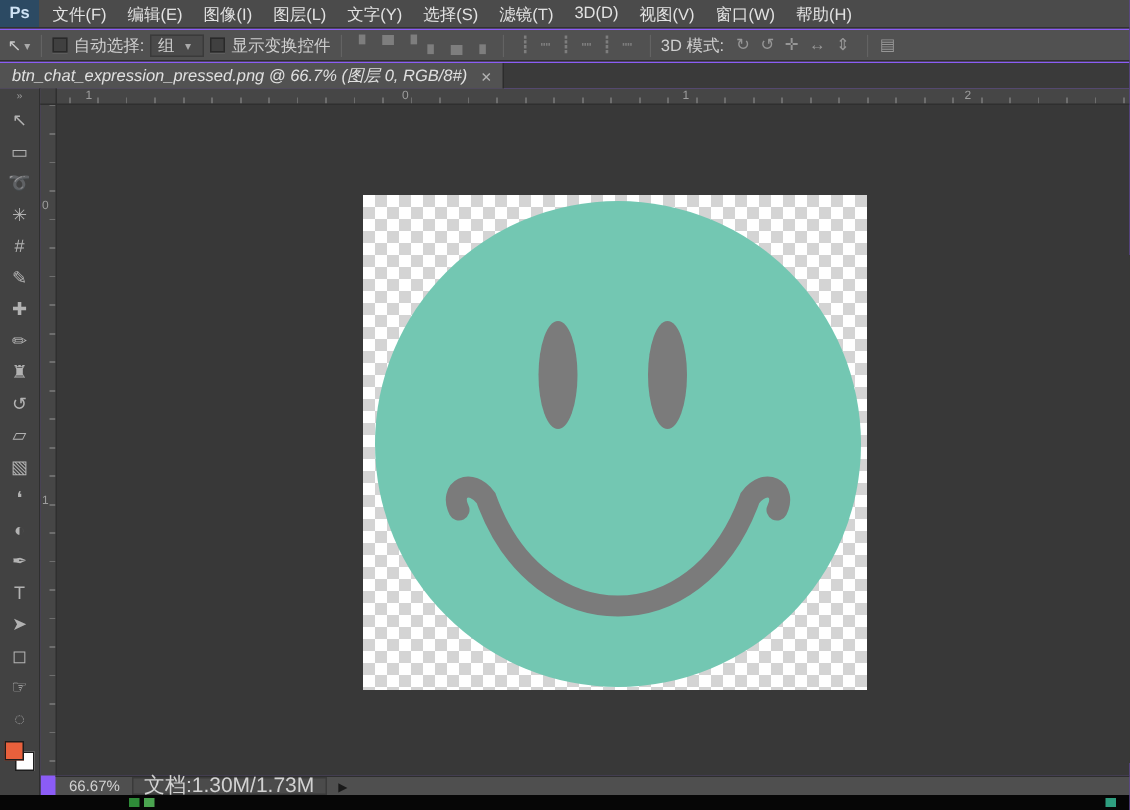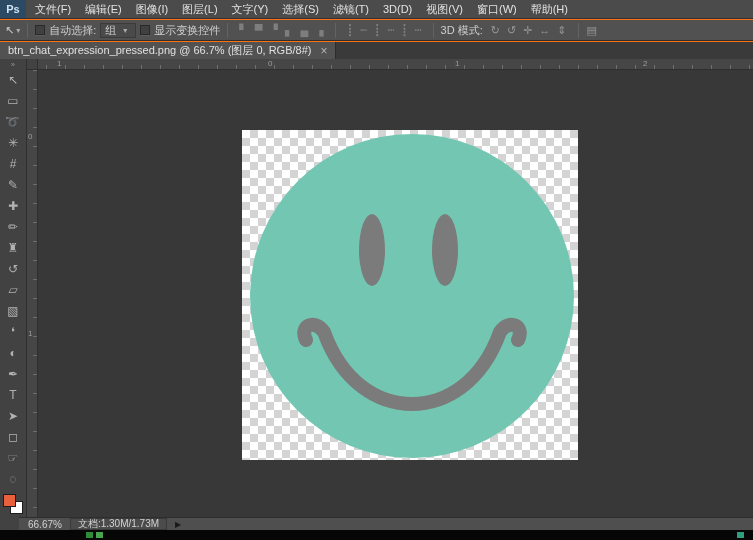--- a/index.html
+++ b/index.html
@@ -1,19 +1,19 @@
 <!DOCTYPE html>
 <html><head>
 <meta charset="utf-8">
 <style>
   * { box-sizing: border-box; }
   body { margin: 0; background: #222; }
   .app {
     position: relative; width: 753px; height: 540px; overflow: hidden;
-    background: #f97316; color: #ddd;
+    background: #8b5cf6; color: #ddd;
     font-family: "Liberation Sans", "DejaVu Sans", sans-serif;
   }
 
   
   .menubar {
     position: absolute; left: 0; top: 0; width: 100%; height: 19px;
     background: #4b4b4b; border-bottom: 1px solid #323232;
     display: flex; align-items: center; font-size: 11px; color: #e2e2e2;
   }
   .ps-logo {
@@ -46,21 +46,21 @@
   .icon-group { display: flex; align-items: center; gap: 5px; padding: 0 3px; }
 
   
   .tabbar {
     position: absolute; left: 0; top: 42px; width: 100%; height: 17px;
     background: #3a3a3a; display: flex; align-items: stretch;
   }
   .tab {
     background: #525252; border-right: 1px solid #2c2c2c;
     display: flex; align-items: center; padding: 0 8px; gap: 9px;
-    font-size: 11px; color: #e0e0e0;
+    font-size: 11px; color: #e0e0e0; font-style: italic;
   }
   .tab-close { color: #b2b2b2; font-size: 12px; line-height: 1; }
 
   
   .toolbar {
     position: absolute; left: 0; top: 59px; width: 27px; height: 471px;
     background: #424242; border-right: 1px solid #2f2f2f;
     display: flex; flex-direction: column; align-items: center;
   }
   .toolbar-collapse { font-size: 7px; color: #9a9a9a; padding: 2px 0 1px; }
@@ -100,28 +100,28 @@
   .doc-image {
     position: absolute; left: 242px; top: 130px; width: 336px; height: 330px;
     background-color: #fff;
     background-image: conic-gradient(#d4d4d4 0 25%, #fff 0 50%, #d4d4d4 0 75%, #fff 0);
     background-size: 16px 16px;
   }
   .doc-image svg { position: absolute; left: 0; top: 0; width: 100%; height: 100%; }
 
   
   .statusbar {
-    position: absolute; left: 19px; right: 0; bottom: 10px; height: 13px;
+    position: absolute; left: 37px; right: 0; bottom: 10px; height: 13px;
     background: #4f4f4f; border-top: 1px solid #2e2e2e;
     display: flex; align-items: center; gap: 8px; padding-left: 9px;
     font-size: 10px; color: #d2d2d2;
   }
   .status-field {
     background: #4b4b4b; border: 1px solid #3a3a3a; padding: 0 7px; height: 12px;
-    display: flex; align-items: center; font-size: 10px; color: #d2d2d2;
+    display: flex; align-items: center; font-size: 14px; color: #d2d2d2;
   }
   .status-arrow { color: #191919; font-size: 8px; }
 
   
   .bottom-strip { position: absolute; left: 0; bottom: 0; width: 100%; height: 10px; background: #060606; }
   .task-icon { position: absolute; bottom: 2px; width: 7px; height: 6px; }
 </style>
 </head>
 <body>
 

